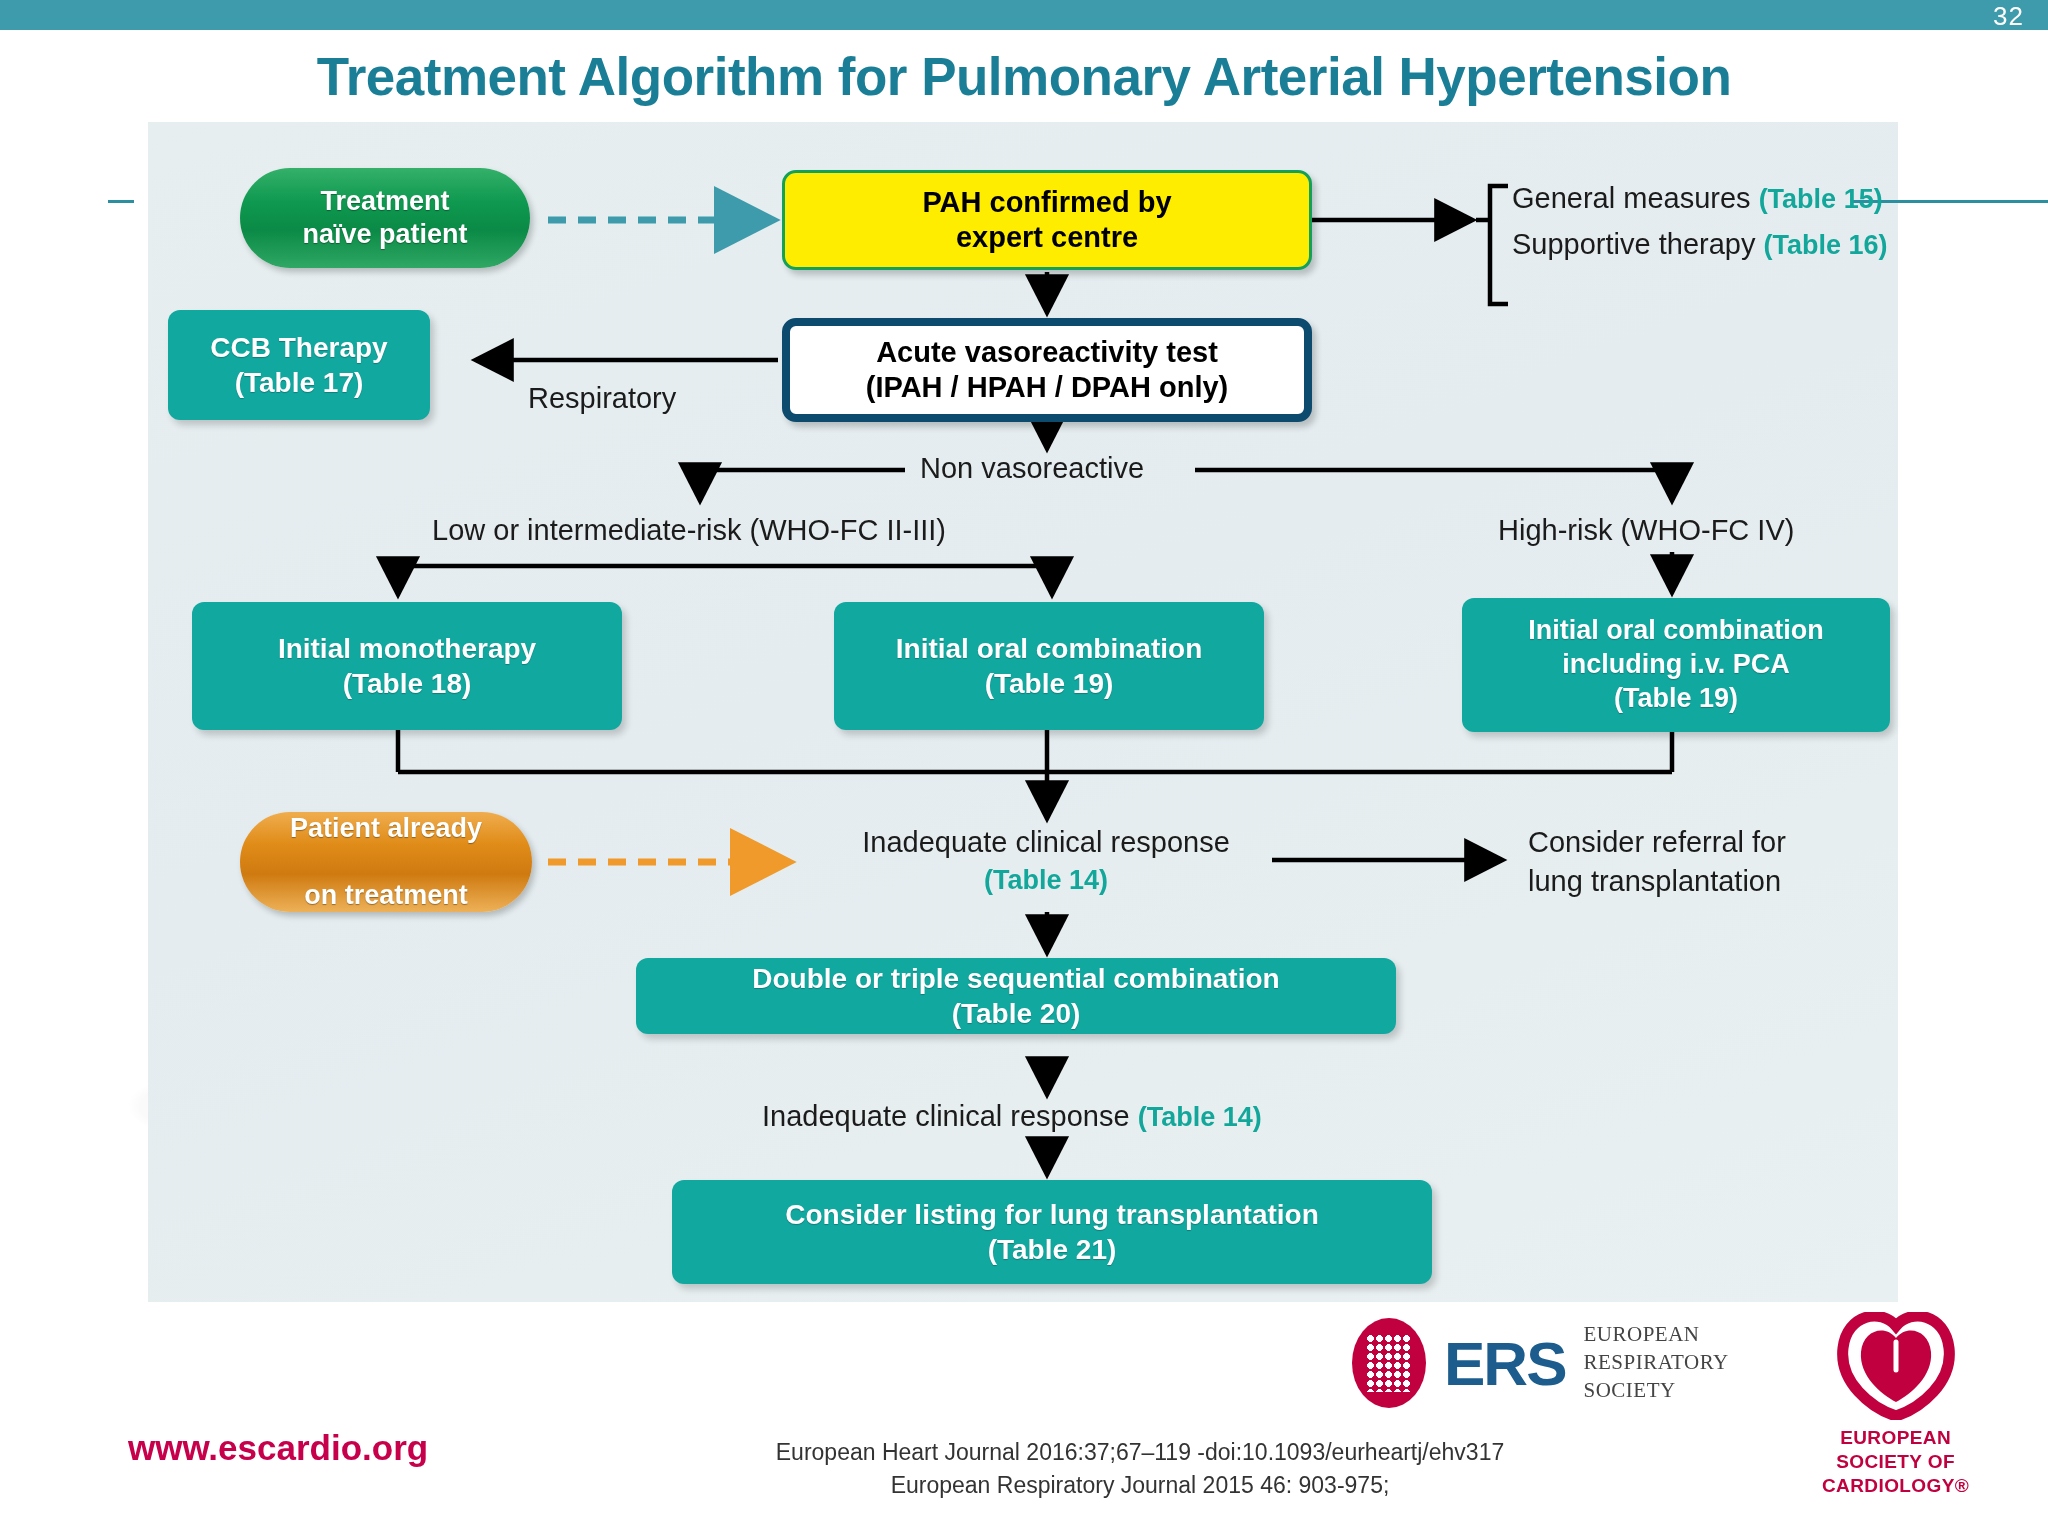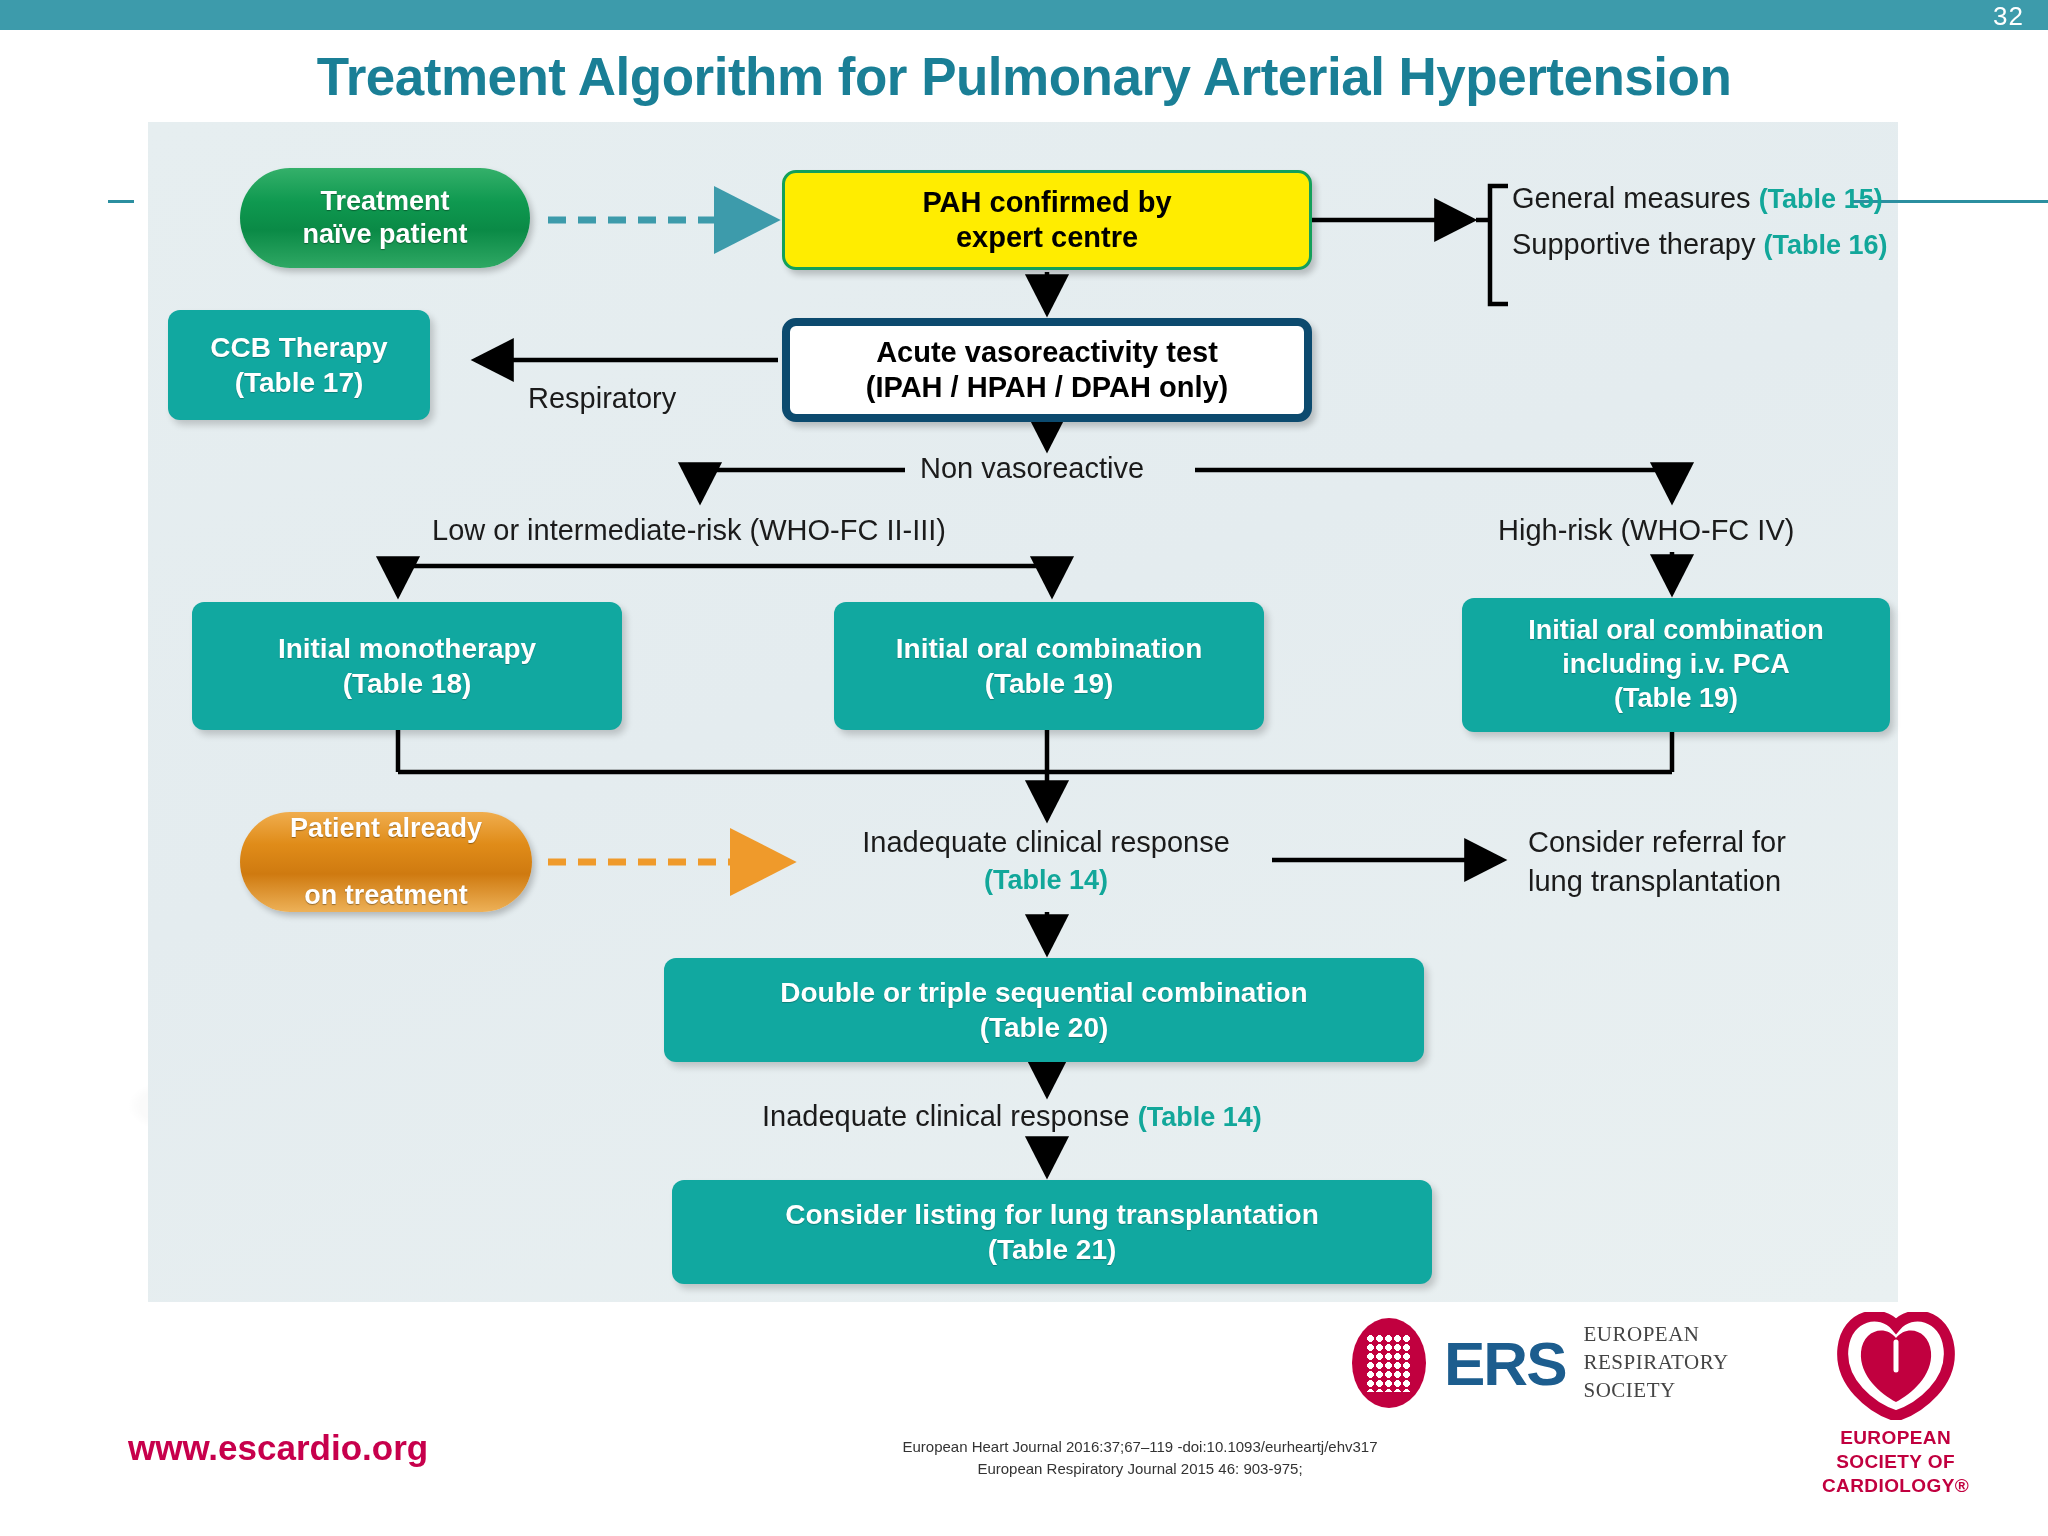--- a/index.html
+++ b/index.html
@@ -96,21 +96,21 @@
   .tbl{color:#12a79a;font-weight:bold;font-size:27px;}
 
   
   #n-naive      {left:240px;top:168px;width:290px;height:100px;}
   #n-pah        {left:782px;top:170px;width:530px;height:100px;}
   #n-ccb        {left:168px;top:310px;width:262px;height:110px;}
   #n-avt        {left:782px;top:318px;width:530px;height:104px;}
   #n-mono       {left:192px;top:602px;width:430px;height:128px;}
   #n-oral       {left:834px;top:602px;width:430px;height:128px;}
   #n-ivpca      {left:1462px;top:598px;width:428px;height:134px;}
-  #n-double     {left:664px;top:958px;width:760px;height:104px;}
+  #n-double     {left:636px;top:958px;width:760px;height:76px;}
   #n-consider   {left:672px;top:1180px;width:760px;height:104px;}
   #n-patient    {left:240px;top:812px;width:292px;height:100px;}
 
   .lbl{position:absolute;color:#1b1b1b;font-size:29px;white-space:nowrap;}
   #l-general    {left:1512px;top:182px;}
   #l-support    {left:1512px;top:228px;}
   #l-vasoreact  {left:528px;top:382px;}
   #l-nonvaso    {left:920px;top:452px;}
   #l-lowrisk    {left:432px;top:514px;}
   #l-highrisk   {left:1498px;top:514px;}
@@ -118,21 +118,21 @@
   #l-refer      {left:1528px;top:826px;}
   #l-inadeq2    {left:762px;top:1100px;}
 
   
   .escardio{
     position:absolute;left:128px;top:1428px;
     color:#c7004c;font-size:35px;font-weight:bold;z-index:5;
   }
   .citation{
     position:absolute;left:690px;top:1436px;width:900px;
-    color:#333;font-size:15px;line-height:1.45;text-align:center;z-index:5;
+    color:#333;font-size:23px;line-height:1.45;text-align:center;z-index:5;
   }
   .ers-logo{position:absolute;left:1352px;top:1318px;z-index:5;
             display:flex;align-items:center;gap:18px;}
   .ers-mark{width:74px;height:90px;border-radius:50%;background:#c1003f;
             position:relative;display:flex;align-items:center;justify-content:center;}
   .ers-dots{width:46px;height:58px;
     background-image:
       radial-gradient(circle 3.2px at 50% 50%, #fff 99%, transparent 100%);
     background-size:9px 9px;background-position:0 0;}
   .ers-text{color:#1c5d8e;font-size:62px;font-weight:bold;letter-spacing:-2px;}

